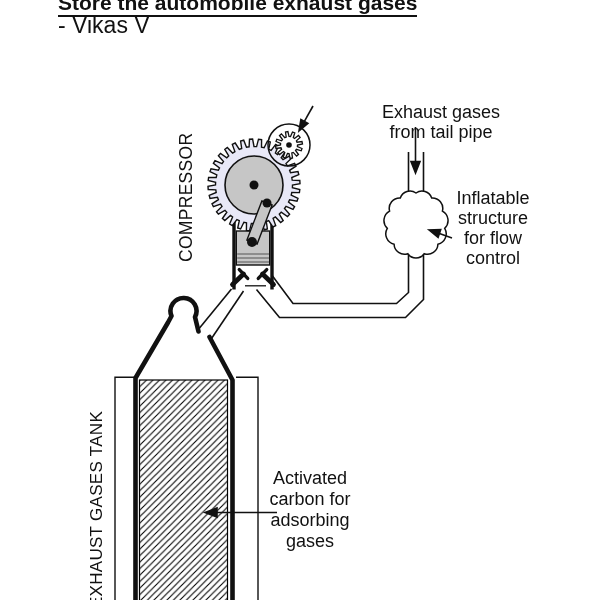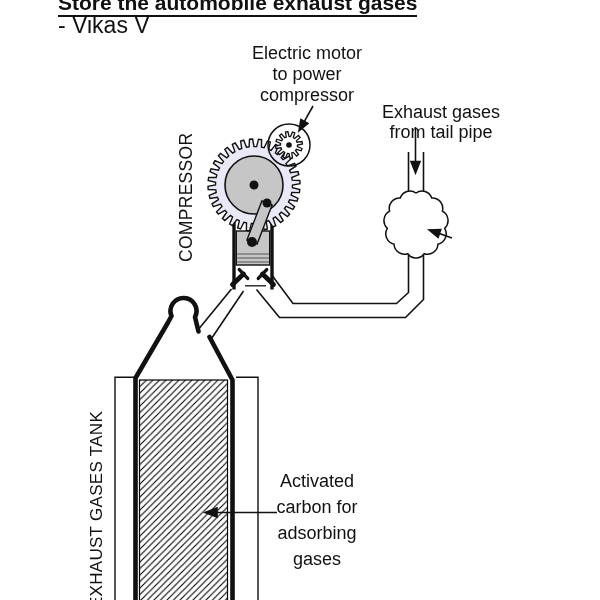--- a/index.html
+++ b/index.html
@@ -9,21 +9,21 @@
   }
   .stage svg{position:absolute;left:0;top:0;}
   .label{position:absolute;white-space:pre-line;text-align:center;
          font-size:18px;line-height:21px;color:#111;}
   .title{left:58px;top:-9px;font-size:21px;line-height:24px;font-weight:bold;
          white-space:nowrap;text-align:left;border-bottom:2.5px solid #111;}
   .author{left:58px;top:15px;font-size:23px;line-height:20px;white-space:nowrap;text-align:left;}
   .lbl-electric{left:240px;top:43px;width:134px;}
   .lbl-exhaust{left:374px;top:102px;width:134px;line-height:20px;}
   .lbl-inflatable{left:447px;top:188px;width:92px;line-height:20px;}
-  .lbl-carbon{left:259px;top:468px;width:116px;line-height:26px;}
+  .lbl-carbon{left:252px;top:468px;width:116px;line-height:21px;}
   .rot{position:absolute;transform-origin:0 0;transform:rotate(-90deg);
        white-space:nowrap;text-align:center;color:#111;}
   .lbl-compressor{left:176px;top:262px;width:126px;font-size:17.5px;line-height:21px;letter-spacing:.3px;}
   .lbl-tank{left:87px;top:612px;width:205px;font-size:17px;line-height:20px;letter-spacing:.3px;}
 </style>
 </head>
 <body>
 
 <div class="stage">
 
@@ -86,25 +86,26 @@
       <path d="M452,238 L439.4,233.5" fill="none"></path>
       <polygon points="429,230 438.1,237.3 440.7,229.7"></polygon>
       <path d="M277,512.5 L216,512.5" fill="none" stroke-width="1.4"></path>
       <polygon points="205,512.5 217,508 217,517"></polygon>
     </g>
   </svg>
 
   <div class="label title">Store the automobile exhaust gases</div>
   <div class="label author">- Vikas V</div>
 
-  <div class="label lbl-electric">Electric motor
-to power
-compressor</div>
   <div class="label lbl-exhaust">Exhaust gases
 from tail pipe</div>
+  <div class="label lbl-inflatable">Inflatable
+structure
+for flow
+control</div>
   <div class="label lbl-carbon">Activated
 carbon for
 adsorbing
 gases</div>
 
   <div class="rot lbl-compressor">COMPRESSOR</div>
   <div class="rot lbl-tank">EXHAUST GASES TANK</div>
 </div>
 
 </body></html>

